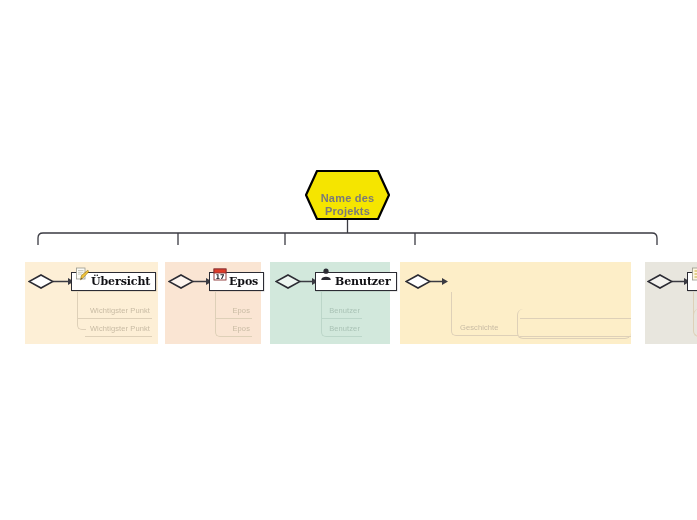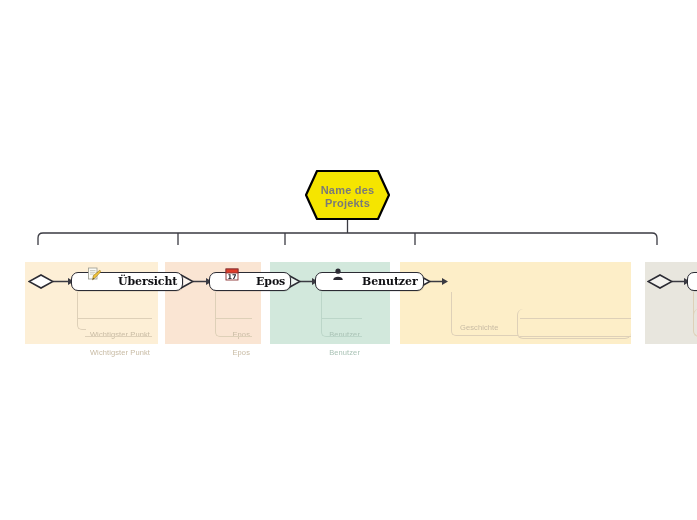--- a/index.html
+++ b/index.html
@@ -47,21 +47,21 @@
     height: 50px;
   }
   #root-node .hexshape {
     position: absolute;
     left: 0; top: 0;
     width: 85px;
     height: 50px;
   }
   #root-label {
     position: absolute;
-    left: 0; top: 8px;
+    left: 0; top: 16px;
     width: 85px;
     height: 37px;
     display: flex;
     flex-direction: column;
     align-items: center;
     justify-content: center;
     font-size: 11px;
     font-weight: bold;
     color: #7a7a78;
     line-height: 13px;
@@ -75,58 +75,58 @@
     position: absolute;
     width: 26px;
     height: 15px;
   }
 
   
   .node-box {
     position: absolute;
     height: 19px;
     border: 1.6px solid #2b2b33;
-    border-radius: 7px;
+    border-radius: 0;
     background: #ffffff;
     box-sizing: border-box;
     display: flex;
     align-items: center;
-    padding: 0 5px 0 15px;
+    padding: 0 5px 0 3px;
     box-shadow: 0.5px 0.5px 0 rgba(0,0,0,0.18);
     text-align: center;
   }
   .node-box .node-label {
     font-family: "DejaVu Serif", serif;
     font-size: 11px;
     font-weight: bold;
     color: #101014;
     white-space: nowrap;
     letter-spacing: -0.1px;
   }
   .node-icon {
     width: 14px;
     height: 30px;
-    margin-right: 17px;
+    margin-right: 2px;
     flex: 0 0 14px;
     position: relative;
   }
 
   
   .subitem {
     position: absolute;
     height: 15px;
     font-size: 7.5px;
     color: #c8bba4;
     display: flex;
     align-items: center;
     white-space: nowrap;
     letter-spacing: 0.1px;
   }
   .subitem.green { color: #aac3b6; }
-  .subitem.right  { justify-content: flex-end; margin-top: 24px; }
+  .subitem.right  { justify-content: flex-end; }
 
   .subrule {
     position: absolute;
     height: 1px;
     background: #ded0b8;
   }
   .subrule.green { background: #bcd6c9; }
 
   .subelbow {
     position: absolute;

